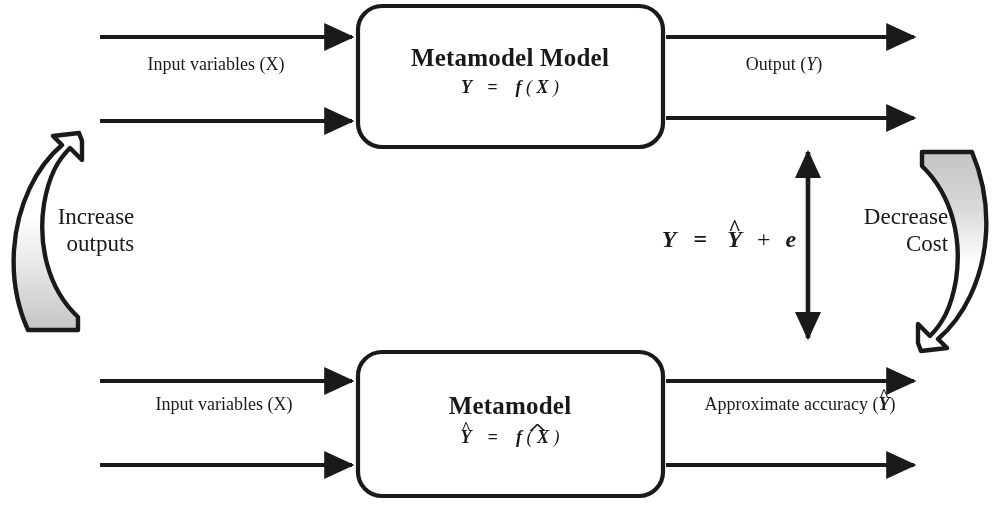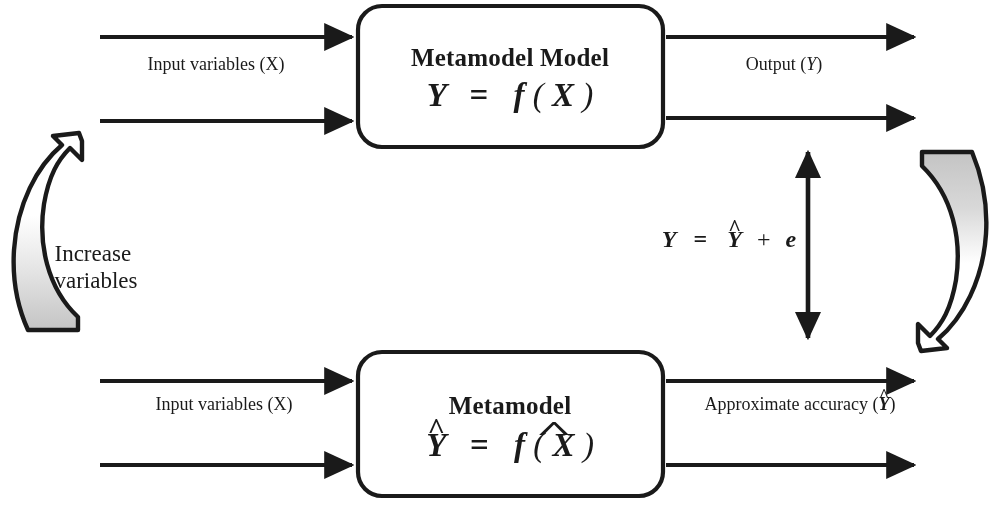--- a/index.html
+++ b/index.html
@@ -32,42 +32,41 @@
   .center-x {
     transform: translateX(-50%);
   }
   
   .box-title {
     font-size: 25px;
     font-weight: bold;
     letter-spacing: 0.2px;
   }
   .box-eq {
-    font-size: 33px;
+    font-size: 18px;
     font-weight: bold;
     font-style: italic;
   }
   .box-eq .paren {
     font-style: italic;
     font-weight: normal;
   }
   
   .label {
     font-size: 18px;
     font-weight: normal;
   }
   .label .ital {
     font-style: italic;
   }
   
   .caption {
     font-size: 23px;
-    text-align: left;
+    text-align: right;
     line-height: 1.18;
-    margin-top: 37px;
   }
   
   .mid-eq {
     font-size: 24px;
     font-weight: bold;
     font-style: italic;
   }
   .mid-eq .op {
     font-style: normal;
     font-weight: bold;
@@ -232,17 +231,21 @@
       <span>Y</span>
     </span>
     <span style="display:inline-block;width:3px"></span>
     <span class="op" style="font-weight:normal">+</span>
     <span style="display:inline-block;width:3px"></span>
     <span>e</span>
   </div>
 
   <div class="txt caption center-x" style="left:96px; top:203px;">
     <div>Increase</div>
-    <div>variables</div>
-  </div>
-
+    <div>outputs</div>
+  </div>
+
+  <div class="txt caption center-x" style="left:906px; top:203px;">
+    <div>Decrease</div>
+    <div>Cost</div>
+  </div>
 
 </div>
 
 </body></html>

